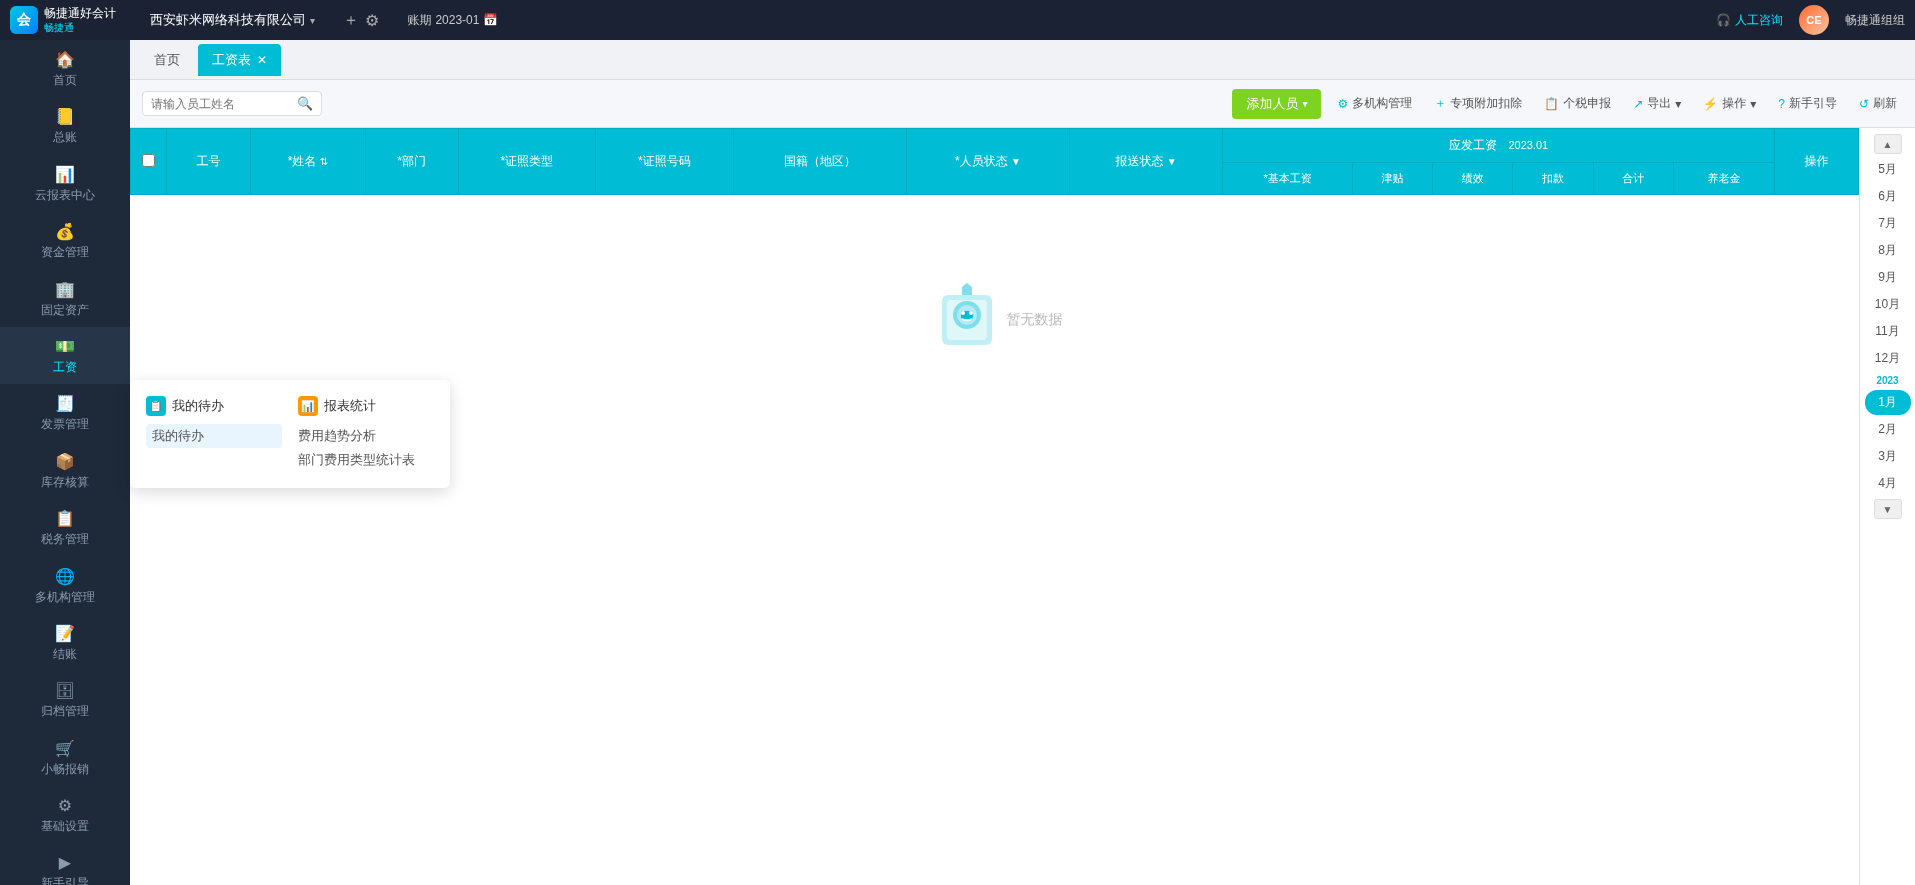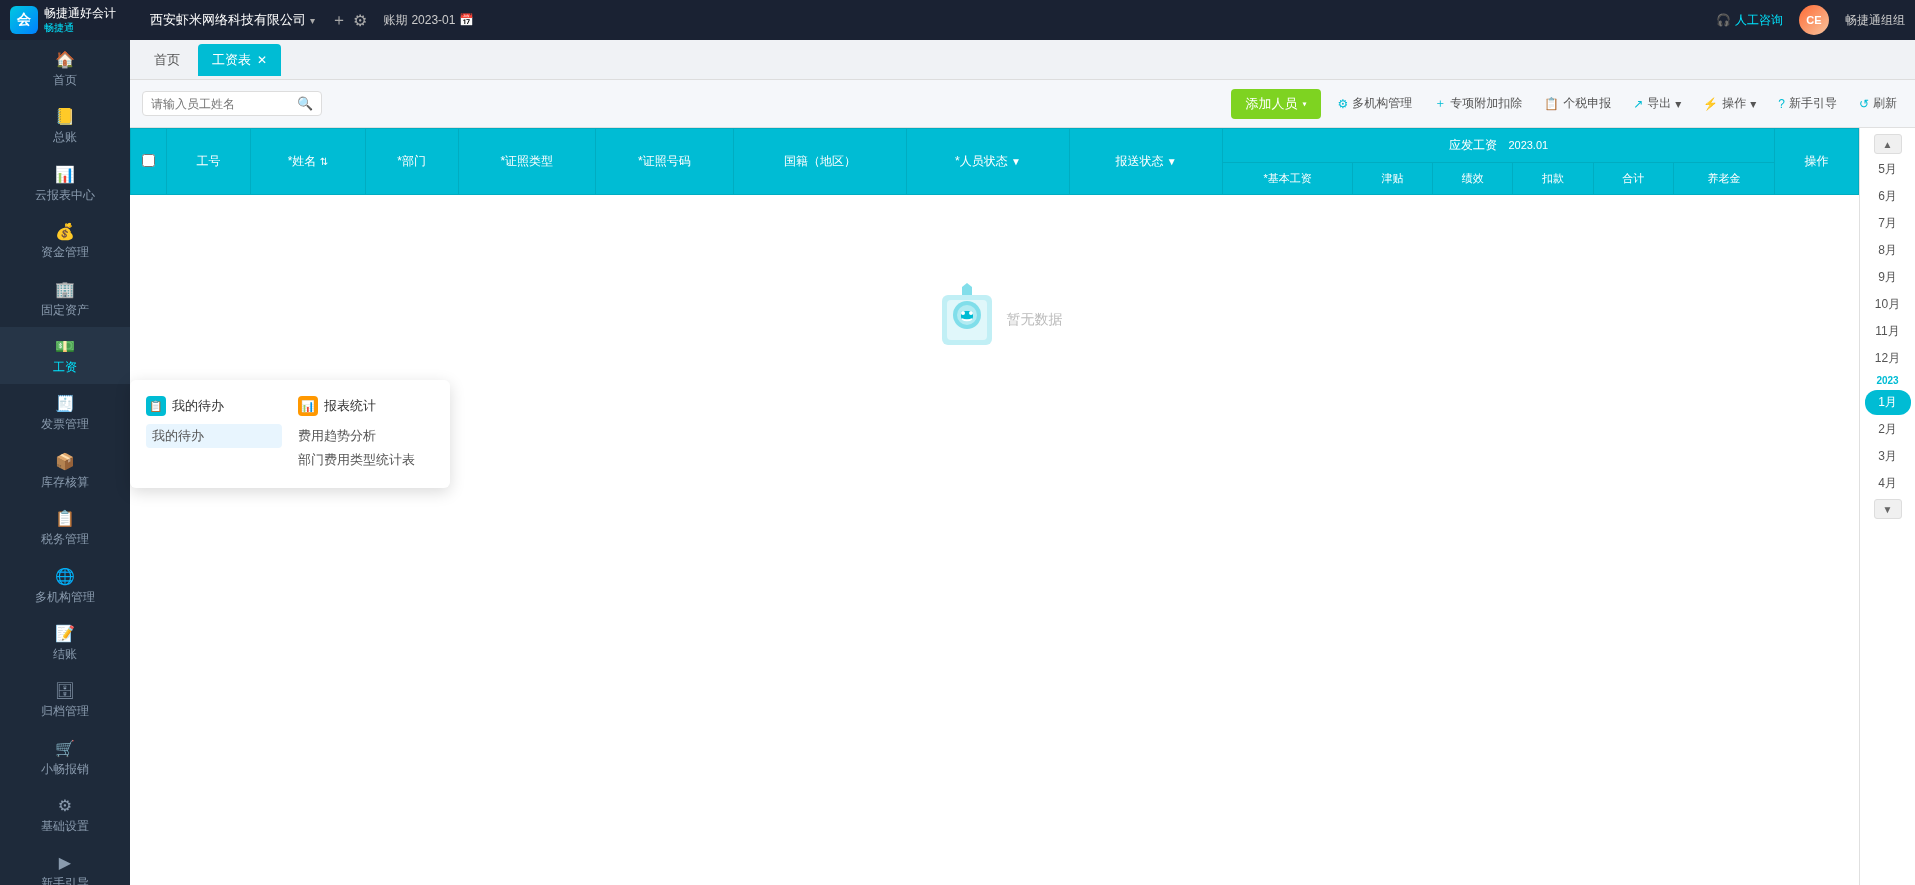--- a/index.html
+++ b/index.html
@@ -37,21 +37,21 @@
     }
     .logo-text {
       color: white;
       font-size: 12px;
       line-height: 1.3;
     }
     .logo-text .sub { color: #00e5ff; font-size: 10px; }
     .company-area {
       display: flex;
       align-items: center;
-      gap: 4px;
+      gap: 16px;
       color: white;
       font-size: 13px;
       margin-left: 10px;
     }
     .company-dropdown {
       display: flex;
       align-items: center;
       gap: 4px;
       cursor: pointer;
       color: white;
@@ -205,21 +205,20 @@
       background: #7ed321;
       color: white;
       border: none;
       border-radius: 4px;
       padding: 6px 14px;
       font-size: 13px;
       cursor: pointer;
       display: flex;
       align-items: center;
       gap: 4px;
-      font-family: Liberation Mono, monospace;
     }
     .btn-add-person .dropdown-arrow { font-size: 10px; }
     .toolbar-btn {
       display: flex;
       align-items: center;
       gap: 4px;
       color: #555;
       cursor: pointer;
       font-size: 12px;
       padding: 4px 6px;

